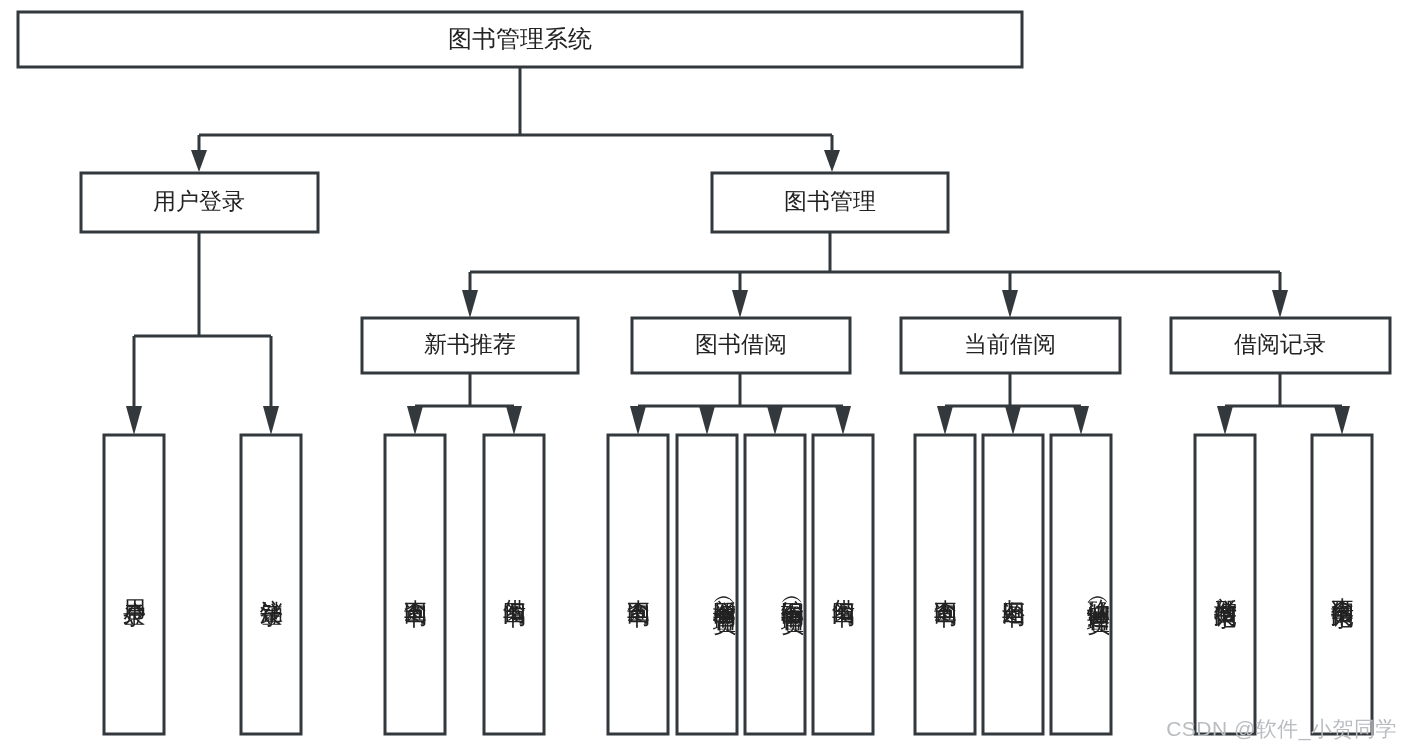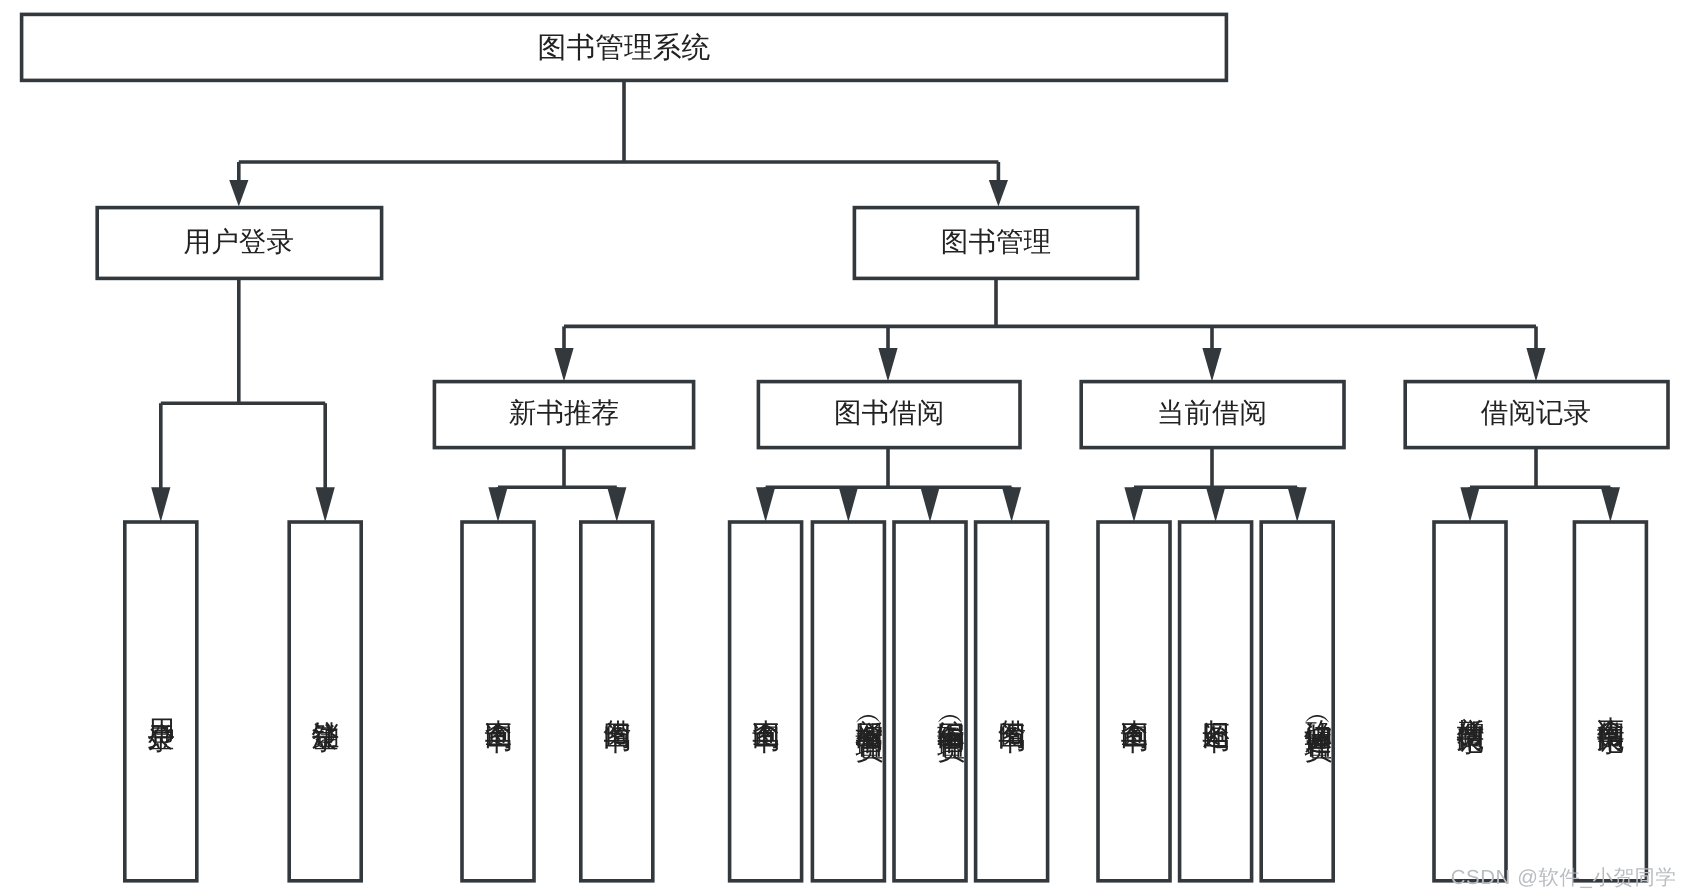--- a/index.html
+++ b/index.html
@@ -70,21 +70,21 @@
     white-space: nowrap;
     text-align: center;
     pointer-events: none;
     user-select: none;
   }
   .watermark {
     position: absolute;
     right: 8px;
     bottom: 4px;
     font-family: "Liberation Sans", "DejaVu Sans", sans-serif;
-    font-size: 17px;
+    font-size: 21px;
     color: #b9bcc0;
     letter-spacing: 0.5px;
     white-space: nowrap;
     user-select: none;
     text-align: right;
   }
 </style>
 </head>
 <body>
 

